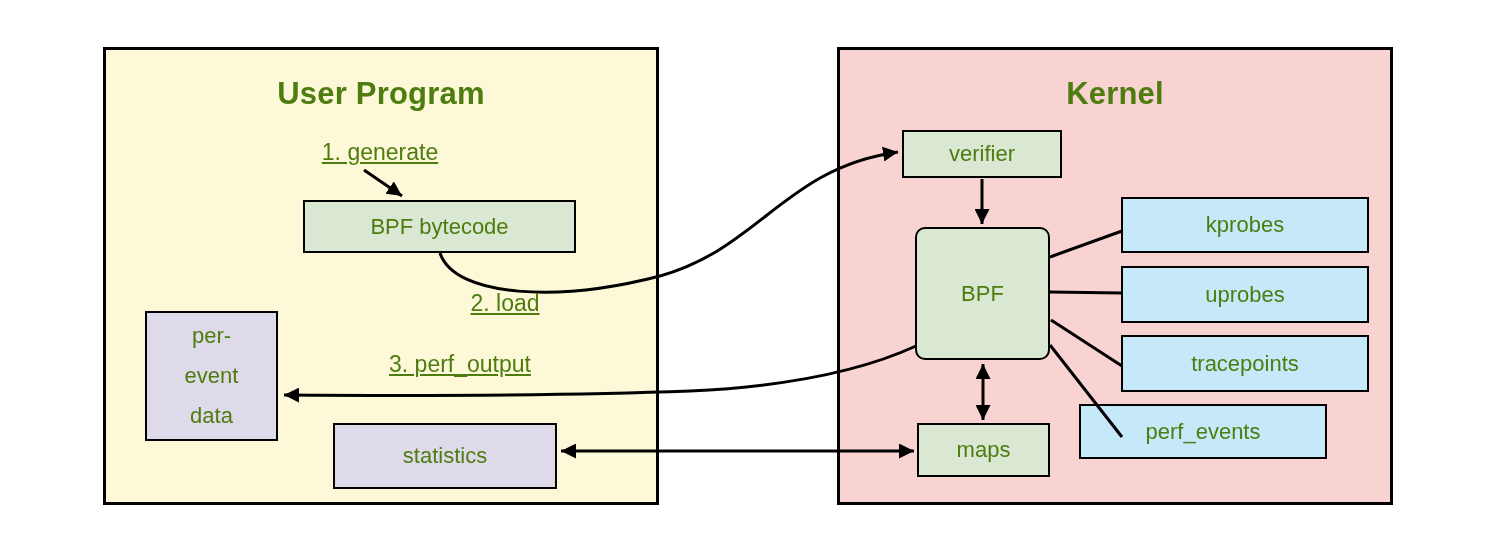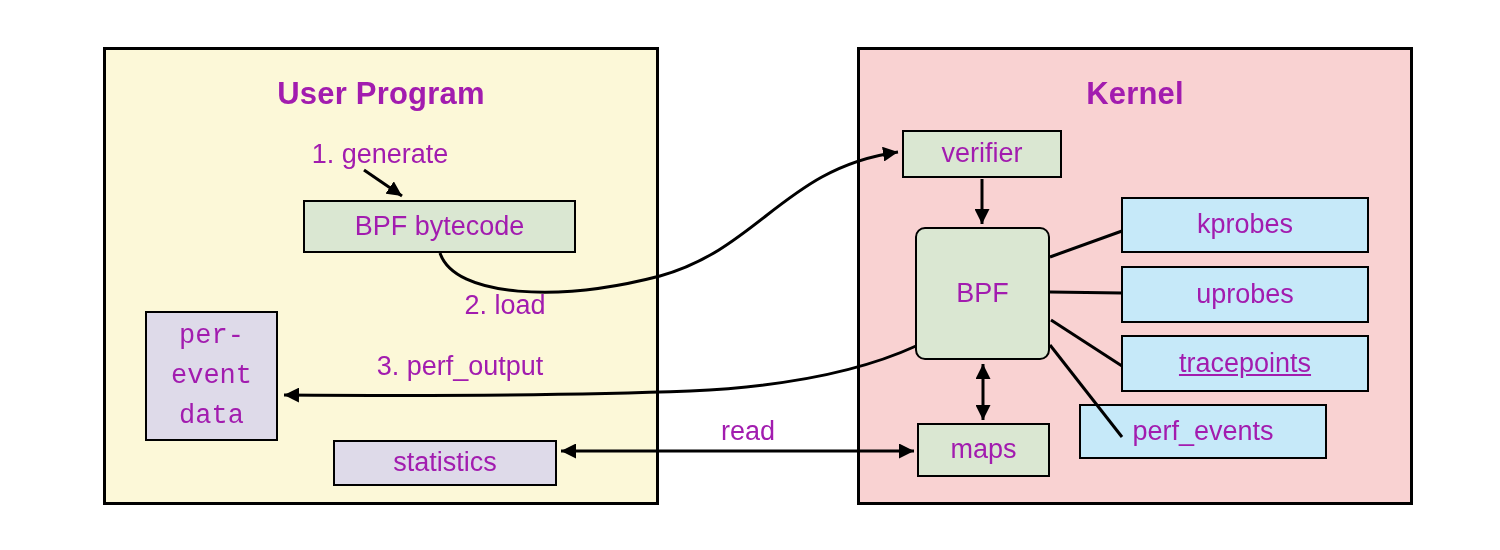--- a/index.html
+++ b/index.html
@@ -1,73 +1,73 @@
 <!DOCTYPE html>
 <html><head>
 <meta charset="utf-8">
 <style>
   html,body{margin:0;padding:0;background:#ffffff;}
   .canvas{
     position:relative;width:1500px;height:550px;background:#ffffff;
-    font-family:"Liberation Sans","DejaVu Sans",sans-serif;color:#a21caf;
+    font-family:"Liberation Sans","DejaVu Sans",sans-serif;color:#4d7c0f;
     overflow:hidden;
   }
   .bigbox{position:absolute;border:3px solid #000;box-sizing:border-box;z-index:1;}
   .bigbox.yellow{background:#FCF8D8;}
   .bigbox.pink{background:#F9D2D2;}
   .bigtitle{
     position:absolute;left:0;right:0;top:26px;text-align:center;
     font-size:31px;font-weight:700;letter-spacing:0.2px;
   }
   .node{
     position:absolute;border:2.5px solid #000;box-sizing:border-box;z-index:2;
     display:flex;align-items:center;justify-content:center;
-    font-size:27px;line-height:1.15;text-align:center;
+    font-size:22px;line-height:1.15;text-align:center;
   }
   .node.green{background:#DAE7D2;}
   .node.blue{background:#C6E9F9;}
   .node.purple{background:#DEDAE9;}
   .node .stack{display:block;}
   .node .stack div{line-height:40px;}
   .edgelabel{
-    position:absolute;z-index:4;text-align:center;font-size:27px;line-height:1.1;
+    position:absolute;z-index:4;text-align:center;font-size:23px;line-height:1.1;text-decoration:underline;
   }
   .edgelabel.twolines div{line-height:38px;}
   svg.overlay{
     position:absolute;left:0;top:0;width:1500px;height:550px;z-index:3;
     pointer-events:none;
   }
   svg .edge{stroke:#000;stroke-width:3;fill:none;stroke-linejoin:round;}
 </style>
 </head>
 <body>
 
 <div class="canvas">
 
   <div class="bigbox yellow" style="left:103px;top:47px;width:556px;height:458px;">
     <div class="bigtitle">User Program</div>
   </div>
 
-  <div class="bigbox pink" style="left:837px;top:47px;width:556px;height:458px;margin-left:20px;">
+  <div class="bigbox pink" style="left:837px;top:47px;width:556px;height:458px;">
     <div class="bigtitle">Kernel</div>
   </div>
 
   <div class="node green" style="left:303px;top:200px;width:273px;height:53px;">
     <span>BPF bytecode</span>
   </div>
 
-  <div class="node purple" style="left:145px;top:311px;width:133px;height:130px;font-family:Liberation Mono, monospace;">
+  <div class="node purple" style="left:145px;top:311px;width:133px;height:130px;">
     <span class="stack">
       <div>per-</div>
       <div>event</div>
       <div>data</div>
     </span>
   </div>
 
-  <div class="node purple" style="left:333px;top:440px;width:224px;height:46px;">
+  <div class="node purple" style="left:333px;top:423px;width:224px;height:66px;">
     <span>statistics</span>
   </div>
 
   <div class="node green" style="left:902px;top:130px;width:160px;height:48px;">
     <span>verifier</span>
   </div>
 
   <div class="node green" style="left:915px;top:227px;width:135px;height:133px;border-radius:10px;">
     <span>BPF</span>
   </div>
@@ -77,36 +77,35 @@
   </div>
 
   <div class="node blue" style="left:1121px;top:266px;width:248px;height:57px;">
     <span>uprobes</span>
   </div>
 
   <div class="node blue" style="left:1121px;top:197px;width:248px;height:56px;">
     <span>kprobes</span>
   </div>
 
-  <div class="node blue" style="left:1121px;top:335px;width:248px;height:57px;text-decoration:underline;">
+  <div class="node blue" style="left:1121px;top:335px;width:248px;height:57px;">
     <span>tracepoints</span>
   </div>
 
   <div class="node blue" style="left:1079px;top:404px;width:248px;height:55px;">
     <span>perf_events</span>
   </div>
 
   <div class="edgelabel" style="left:285px;top:140px;width:190px;">1. generate</div>
 
   <div class="edgelabel" style="left:430px;top:291px;width:150px;">2. load</div>
 
   <div class="edgelabel" style="left:340px;top:352px;width:240px;">3. perf_output</div>
 
   <div class="edgelabel twolines" style="left:668px;top:412px;width:160px;">
-    <div>read</div>
   </div>
 
   <svg class="overlay" viewBox="0 0 1500 550">
     <defs>
       <marker id="ah" viewBox="0 0 10 10" refX="10" refY="5" markerWidth="5" markerHeight="5" orient="auto" markerUnits="strokeWidth">
         <path d="M0,0 L10,5 L0,10 z" fill="#000"></path>
       </marker>
       <marker id="ahs" viewBox="0 0 10 10" refX="10" refY="5" markerWidth="5" markerHeight="5" orient="auto-start-reverse" markerUnits="strokeWidth">
         <path d="M0,0 L10,5 L0,10 z" fill="#000"></path>
       </marker>

